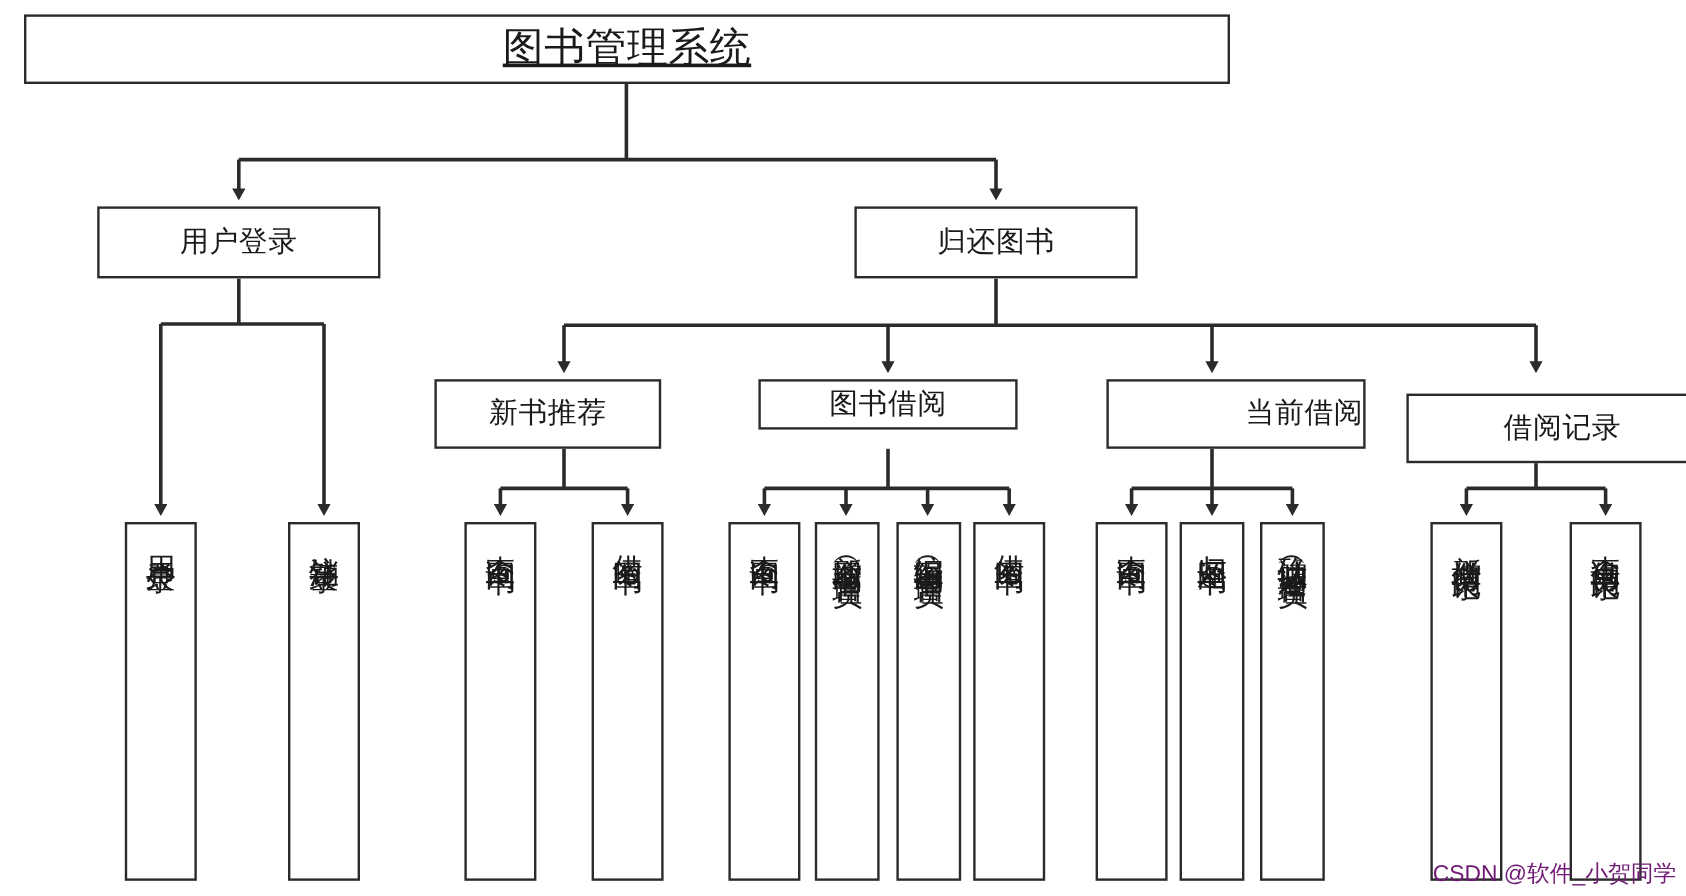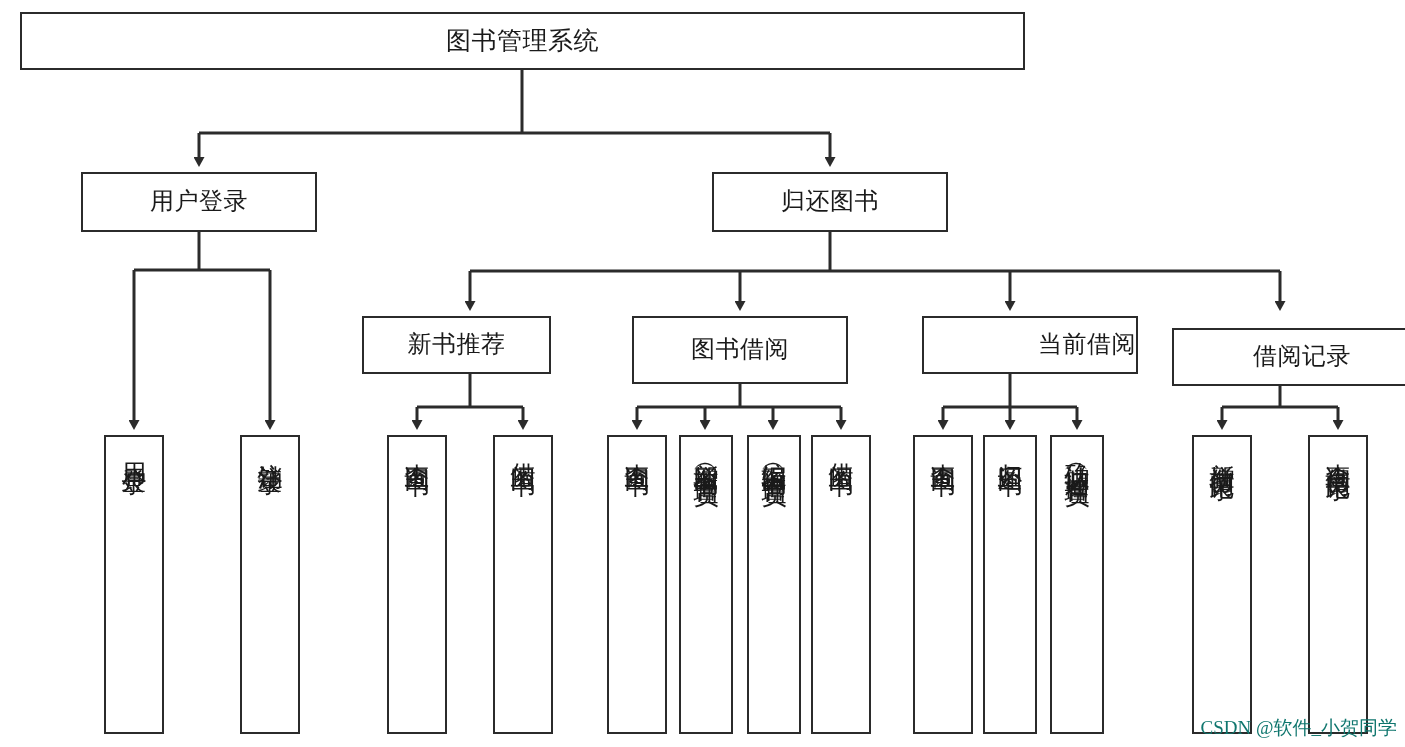--- a/index.html
+++ b/index.html
@@ -36,21 +36,22 @@
     color: #1a1a1a;
     line-height: 1.15;
     letter-spacing: 0.5px;
     white-space: nowrap;
   }
   
   .node.horiz .node-label {
     font-size: 24px;
   }
   .node.root .node-label {
-    font-size: 25px;
+    font-size: 34px;
+    text-decoration: underline;
   }
   
   .node.vert {
     align-items: flex-start;
     justify-content: center;
     padding-top: 6px;
   }
   .node.vert .node-label {
     font-size: 25px;
     writing-mode: vertical-rl;
@@ -58,24 +59,24 @@
     white-space: nowrap;
     letter-spacing: 3px;
     line-height: 1;
     text-align: center;
   }
   .watermark {
     position: absolute;
     right: 8px;
     bottom: 6px;
     font-size: 19px;
-    color: #0f766e;
+    color: #701a75;
     white-space: nowrap;
     z-index: 3;
-    font-family: Liberation Serif, serif;
+    font-family: Liberation Sans, sans-serif;
   }
 </style>
 </head>
 <body>
 
 <div id="stage">
 
   <svg id="connectors" viewBox="0 0 1405 747" xmlns="http://www.w3.org/2000/svg">
     <defs>
       <marker id="arrow" markerWidth="10" markerHeight="11" refX="1" refY="5.5" orient="auto" markerUnits="userSpaceOnUse">
@@ -136,21 +137,21 @@
   <div class="node horiz" style="left:81px; top:172px; width:236px; height:60px;">
     <span class="node-label">用户登录</span>
   </div>
   <div class="node horiz" style="left:712px; top:172px; width:236px; height:60px;">
     <span class="node-label">归还图书</span>
   </div>
 
   <div class="node horiz" style="left:362px; top:316px; width:189px; height:58px;">
     <span class="node-label">新书推荐</span>
   </div>
-  <div class="node horiz" style="left:632px; top:316px; width:216px; height:68px;">
+  <div class="node horiz" style="left:632px; top:316px; width:216px; height:42px;">
     <span class="node-label">图书借阅</span>
   </div>
   <div class="node horiz" style="left:922px; top:316px; width:216px; height:58px;justify-content:flex-end;">
     <span class="node-label">当前借阅</span>
   </div>
   <div class="node horiz" style="left:1172px; top:328px; width:260px; height:58px;">
     <span class="node-label">借阅记录</span>
   </div>
 
   <div class="node vert" style="left:104px; top:435px; width:60px; height:299px;">

